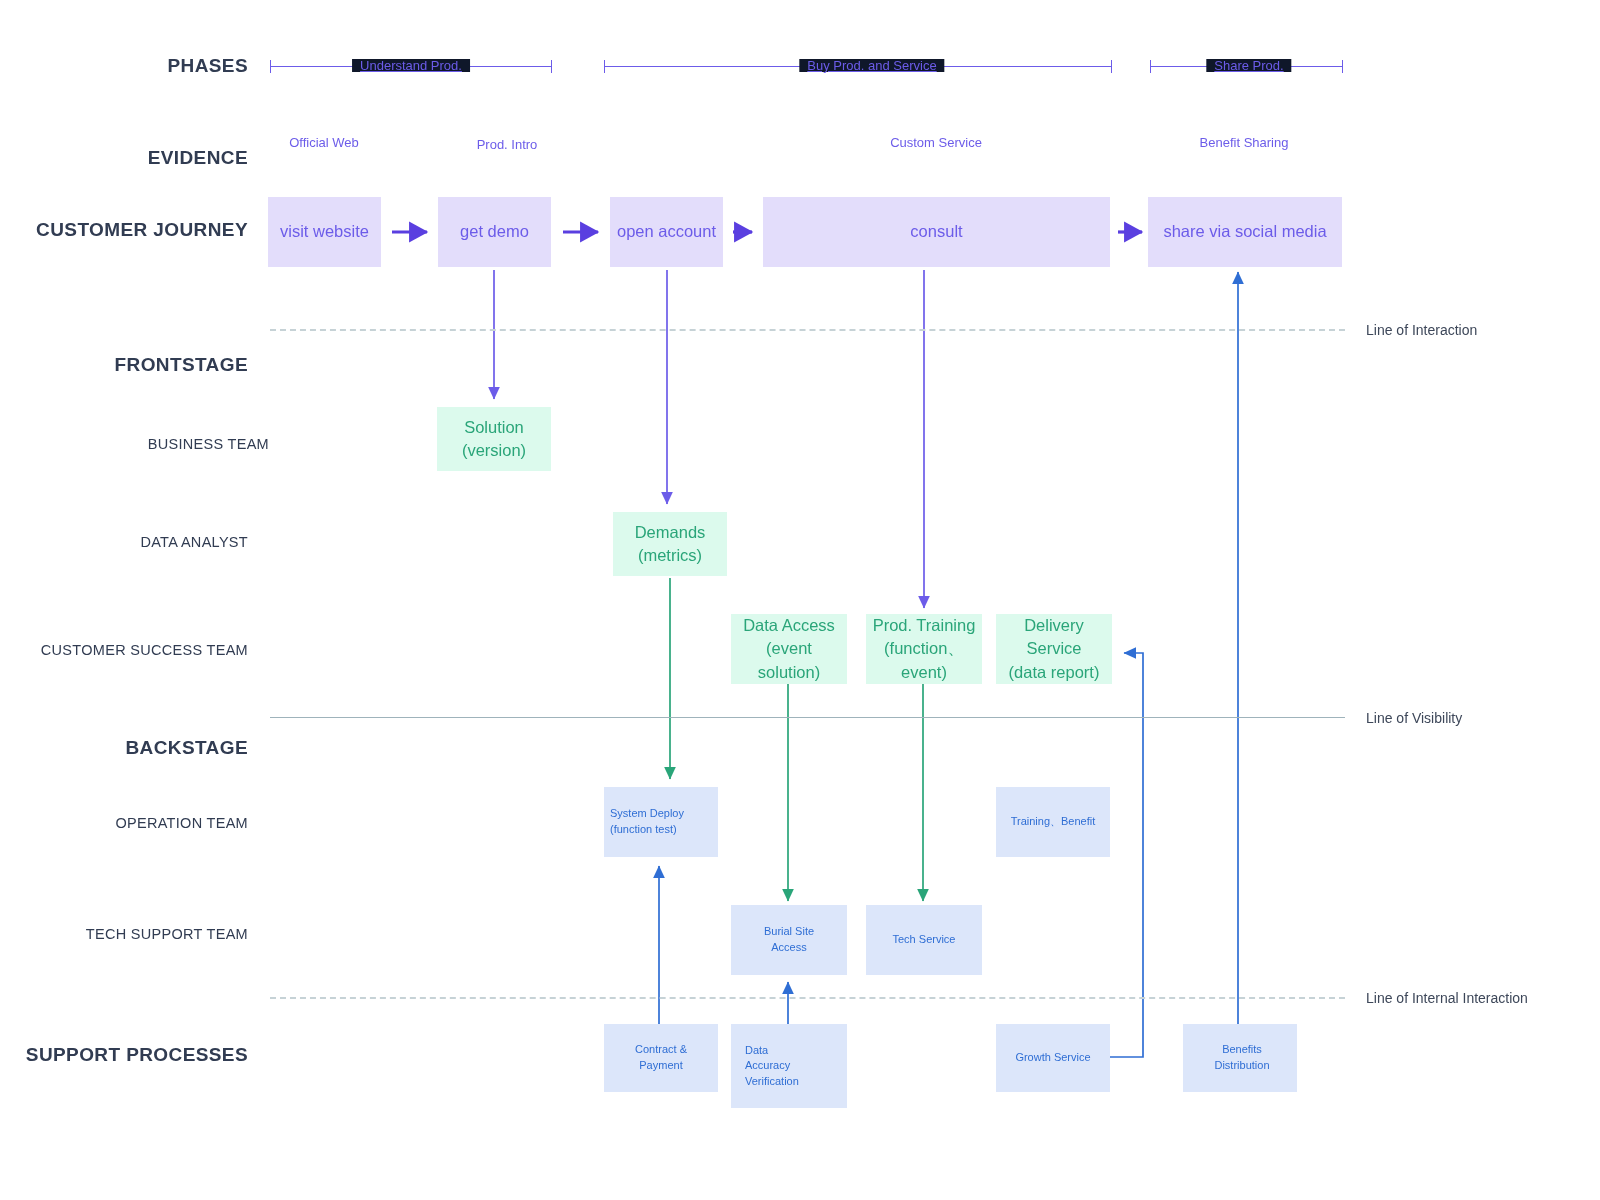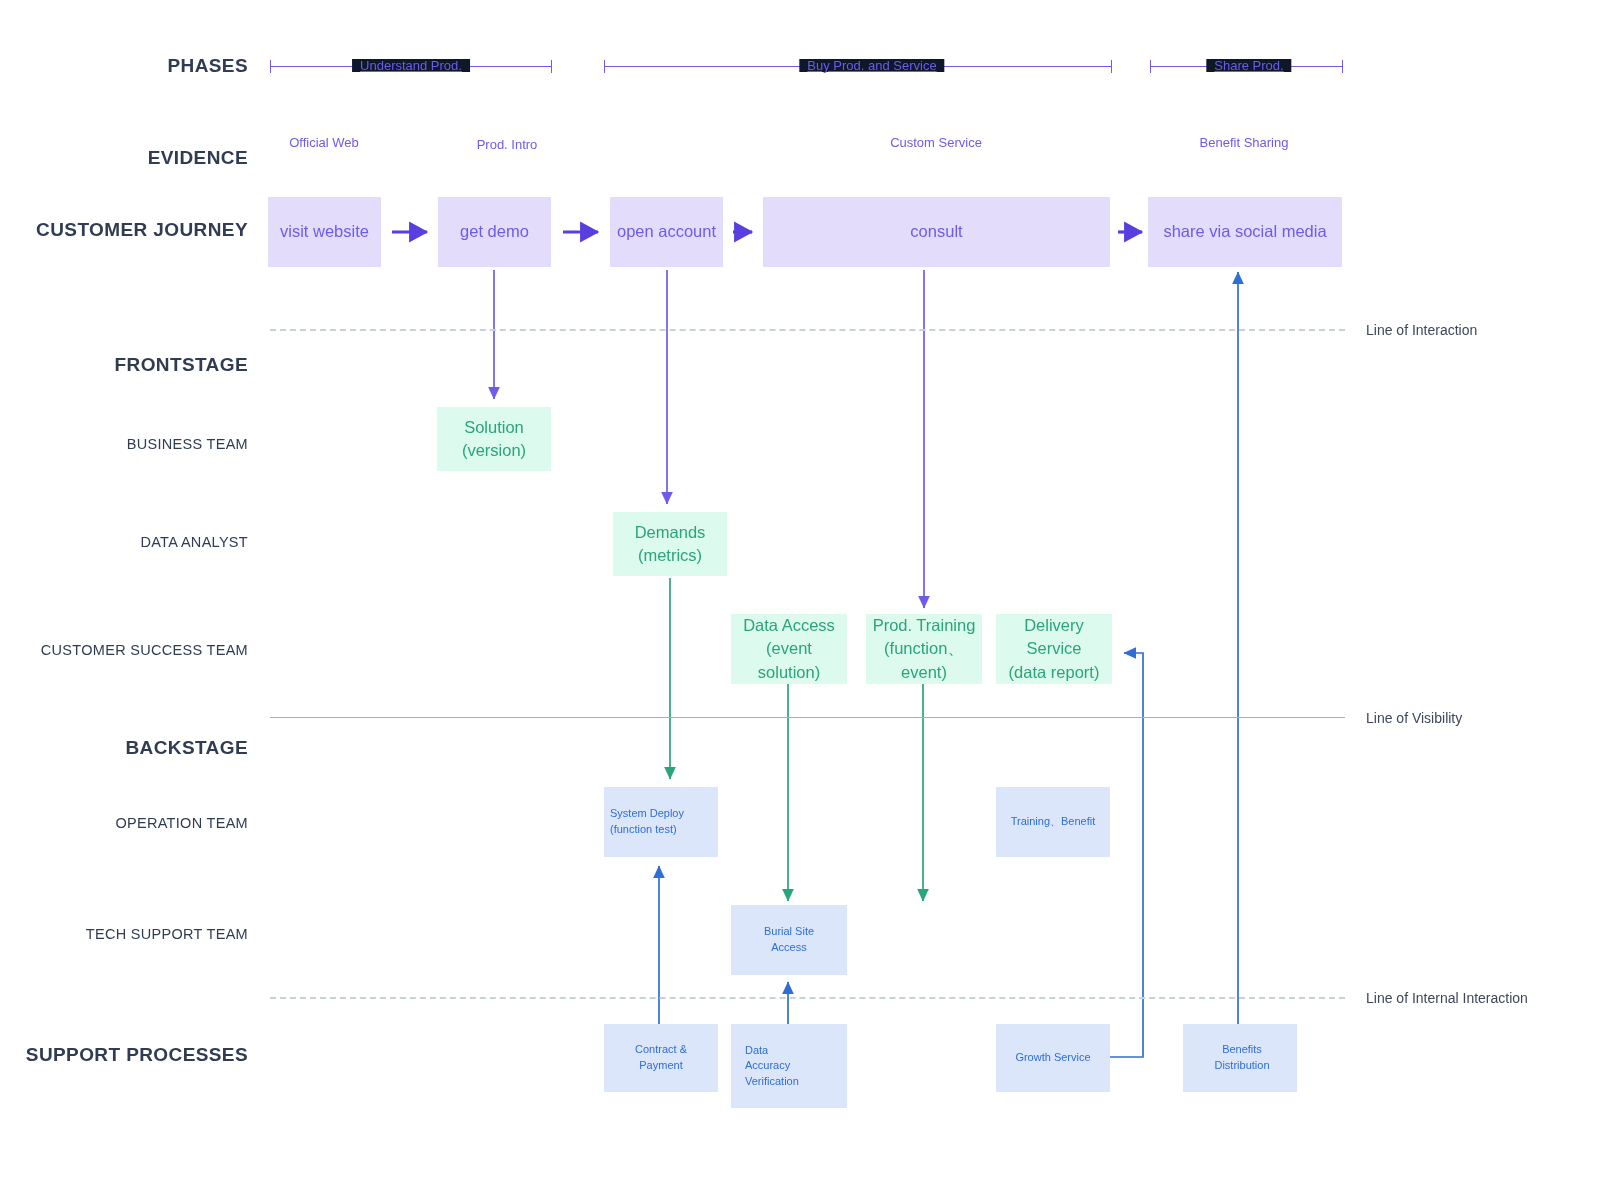--- a/index.html
+++ b/index.html
@@ -98,21 +98,21 @@
       <line x1="788" y1="1026" x2="788" y2="982"></line>
       <line x1="1238" y1="1026" x2="1238" y2="272"></line>
       <path d="M1110,1057 L1143,1057 L1143,653 L1124,653"></path>
     </g>
   </svg>
 
   <div class="rowlabel major" style="left:0;width:248px;top:56px;">PHASES</div>
   <div class="rowlabel major" style="left:0;width:248px;top:134px;margin-top:14px;">EVIDENCE</div>
   <div class="rowlabel major" style="left:0;width:248px;top:220px;">CUSTOMER JOURNEY</div>
   <div class="rowlabel major" style="left:0;width:248px;top:355px;">FRONTSTAGE</div>
-  <div class="rowlabel minor" style="left:0;width:248px;top:437px;">BUSINESS TEAM</div>
+  <div class="rowlabel minor" style="left:0;width:248px;top:437px;padding-left:21px;">BUSINESS TEAM</div>
   <div class="rowlabel minor" style="left:0;width:248px;top:535px;">DATA ANALYST</div>
   <div class="rowlabel minor" style="left:0;width:248px;top:643px;">CUSTOMER SUCCESS TEAM</div>
   <div class="rowlabel major" style="left:0;width:248px;top:738px;">BACKSTAGE</div>
   <div class="rowlabel minor" style="left:0;width:248px;top:816px;">OPERATION TEAM</div>
   <div class="rowlabel minor" style="left:0;width:248px;top:927px;">TECH SUPPORT TEAM</div>
   <div class="rowlabel major" style="left:0;width:248px;top:1045px;">SUPPORT PROCESSES</div>
 
   <div class="phase-bar" style="left:270px;top:66px;width:282px;"></div>
   <div class="phase-cap" style="left:270px;top:60px;"></div>
   <div class="phase-cap" style="left:551px;top:60px;"></div>
@@ -186,20 +186,23 @@
     <span>(function test)</span>
   </div>
   <div class="box blue" style="left:996px;top:787px;width:114px;height:70px;">
     <span style="white-space:nowrap;">Training、Benefit</span>
   </div>
 
   <div class="box blue" style="left:731px;top:905px;width:116px;height:70px;flex-direction:column;">
     <span>Burial Site</span>
     <span>Access</span>
   </div>
+  <div class="box blue" style="left:866px;top:905px;width:116px;height:70px;">
+    <span style="white-space:nowrap;">Tech Service</span>
+  </div>
 
   <div class="box blue" style="left:604px;top:1024px;width:114px;height:68px;flex-direction:column;">
     <span>Contract &amp;</span>
     <span>Payment</span>
   </div>
   <div class="box blue" style="left:731px;top:1024px;width:116px;height:84px;flex-direction:column;align-items:flex-start;padding-left:14px;">
     <span>Data</span>
     <span>Accuracy</span>
     <span>Verification</span>
   </div>

